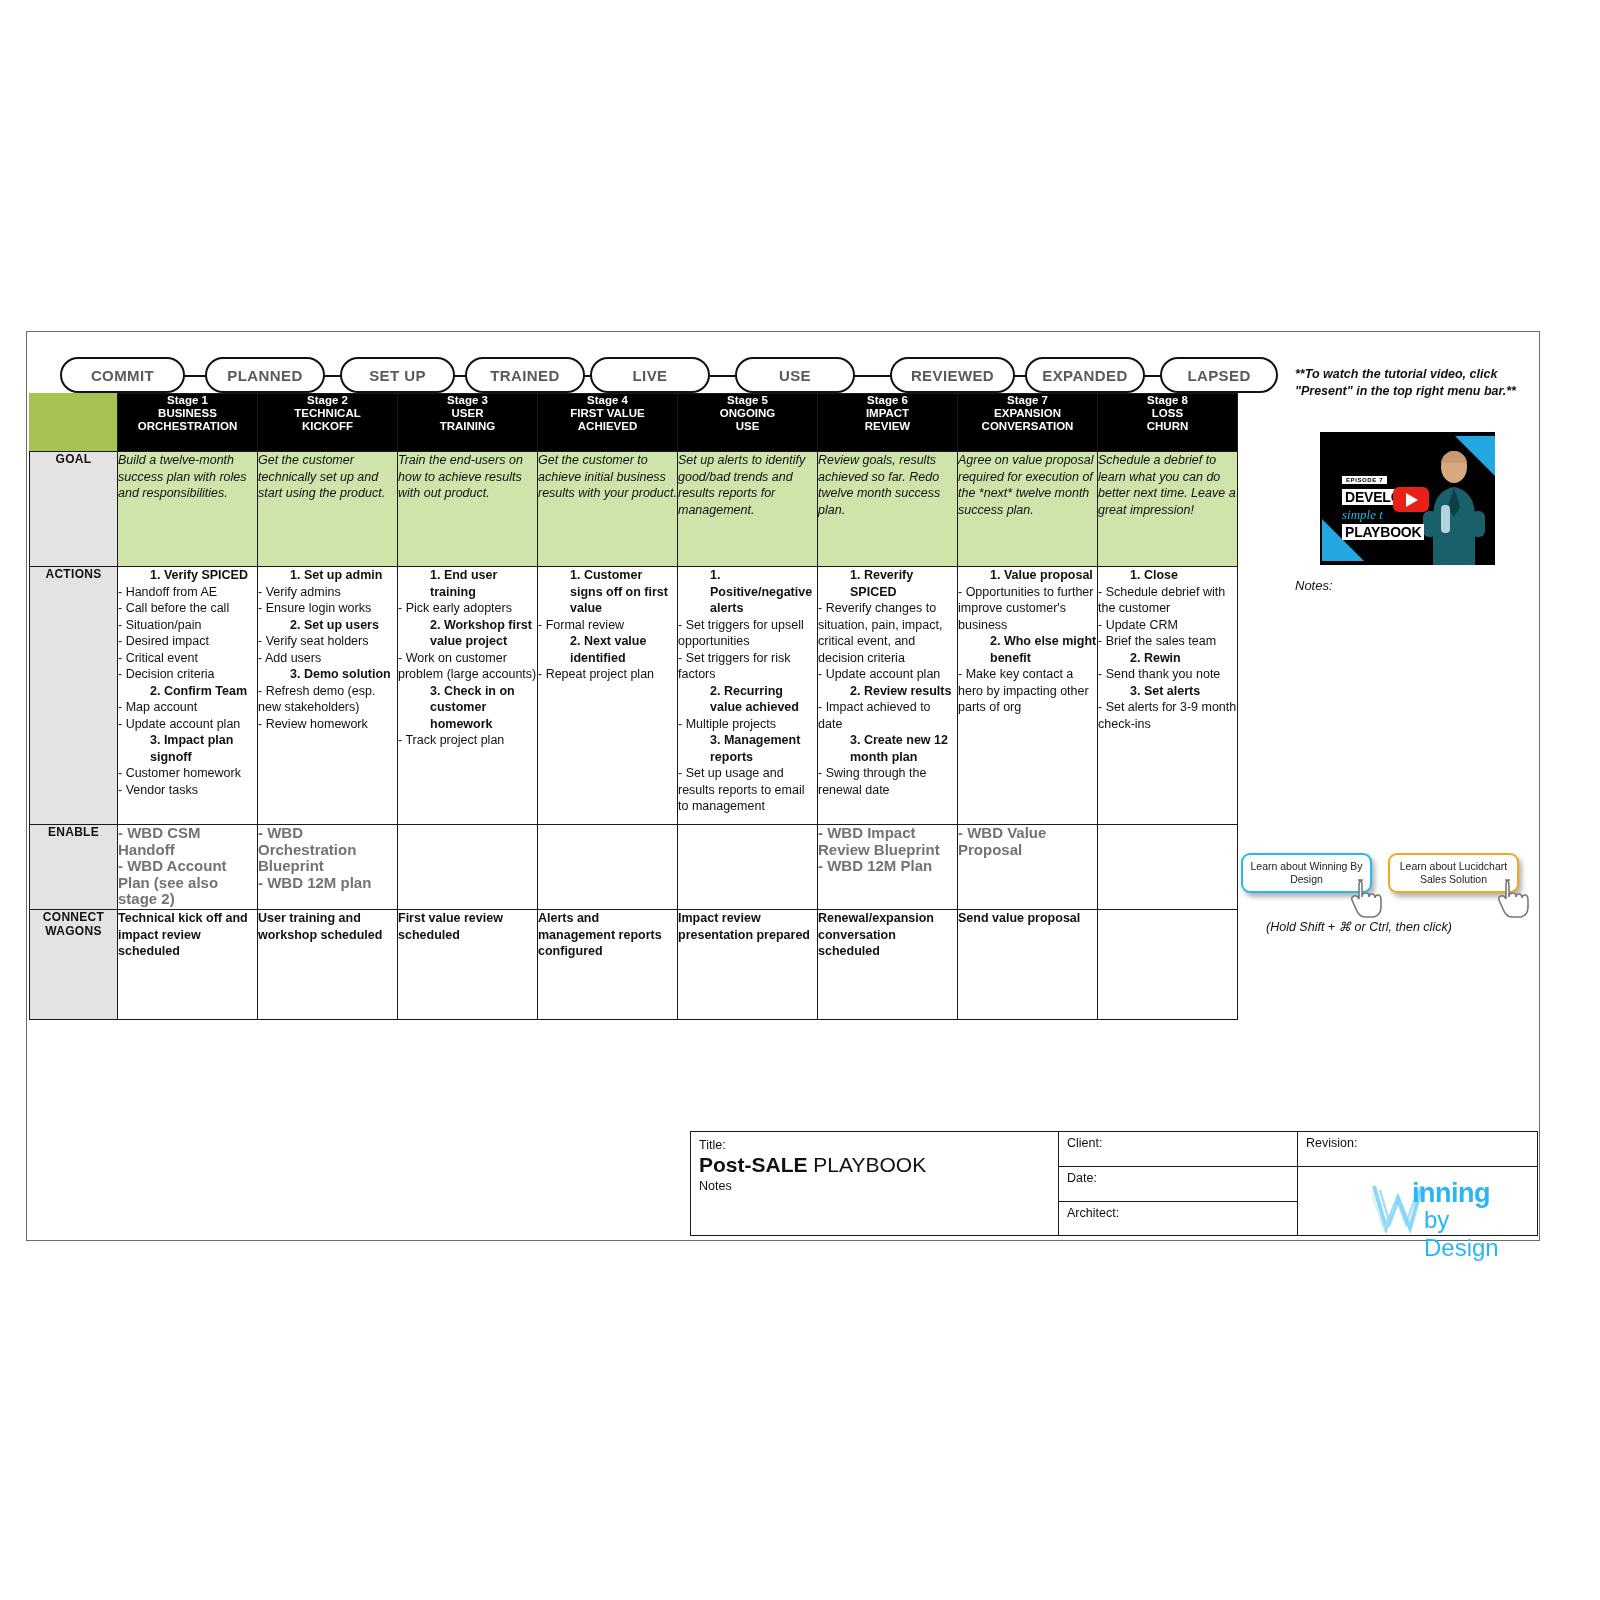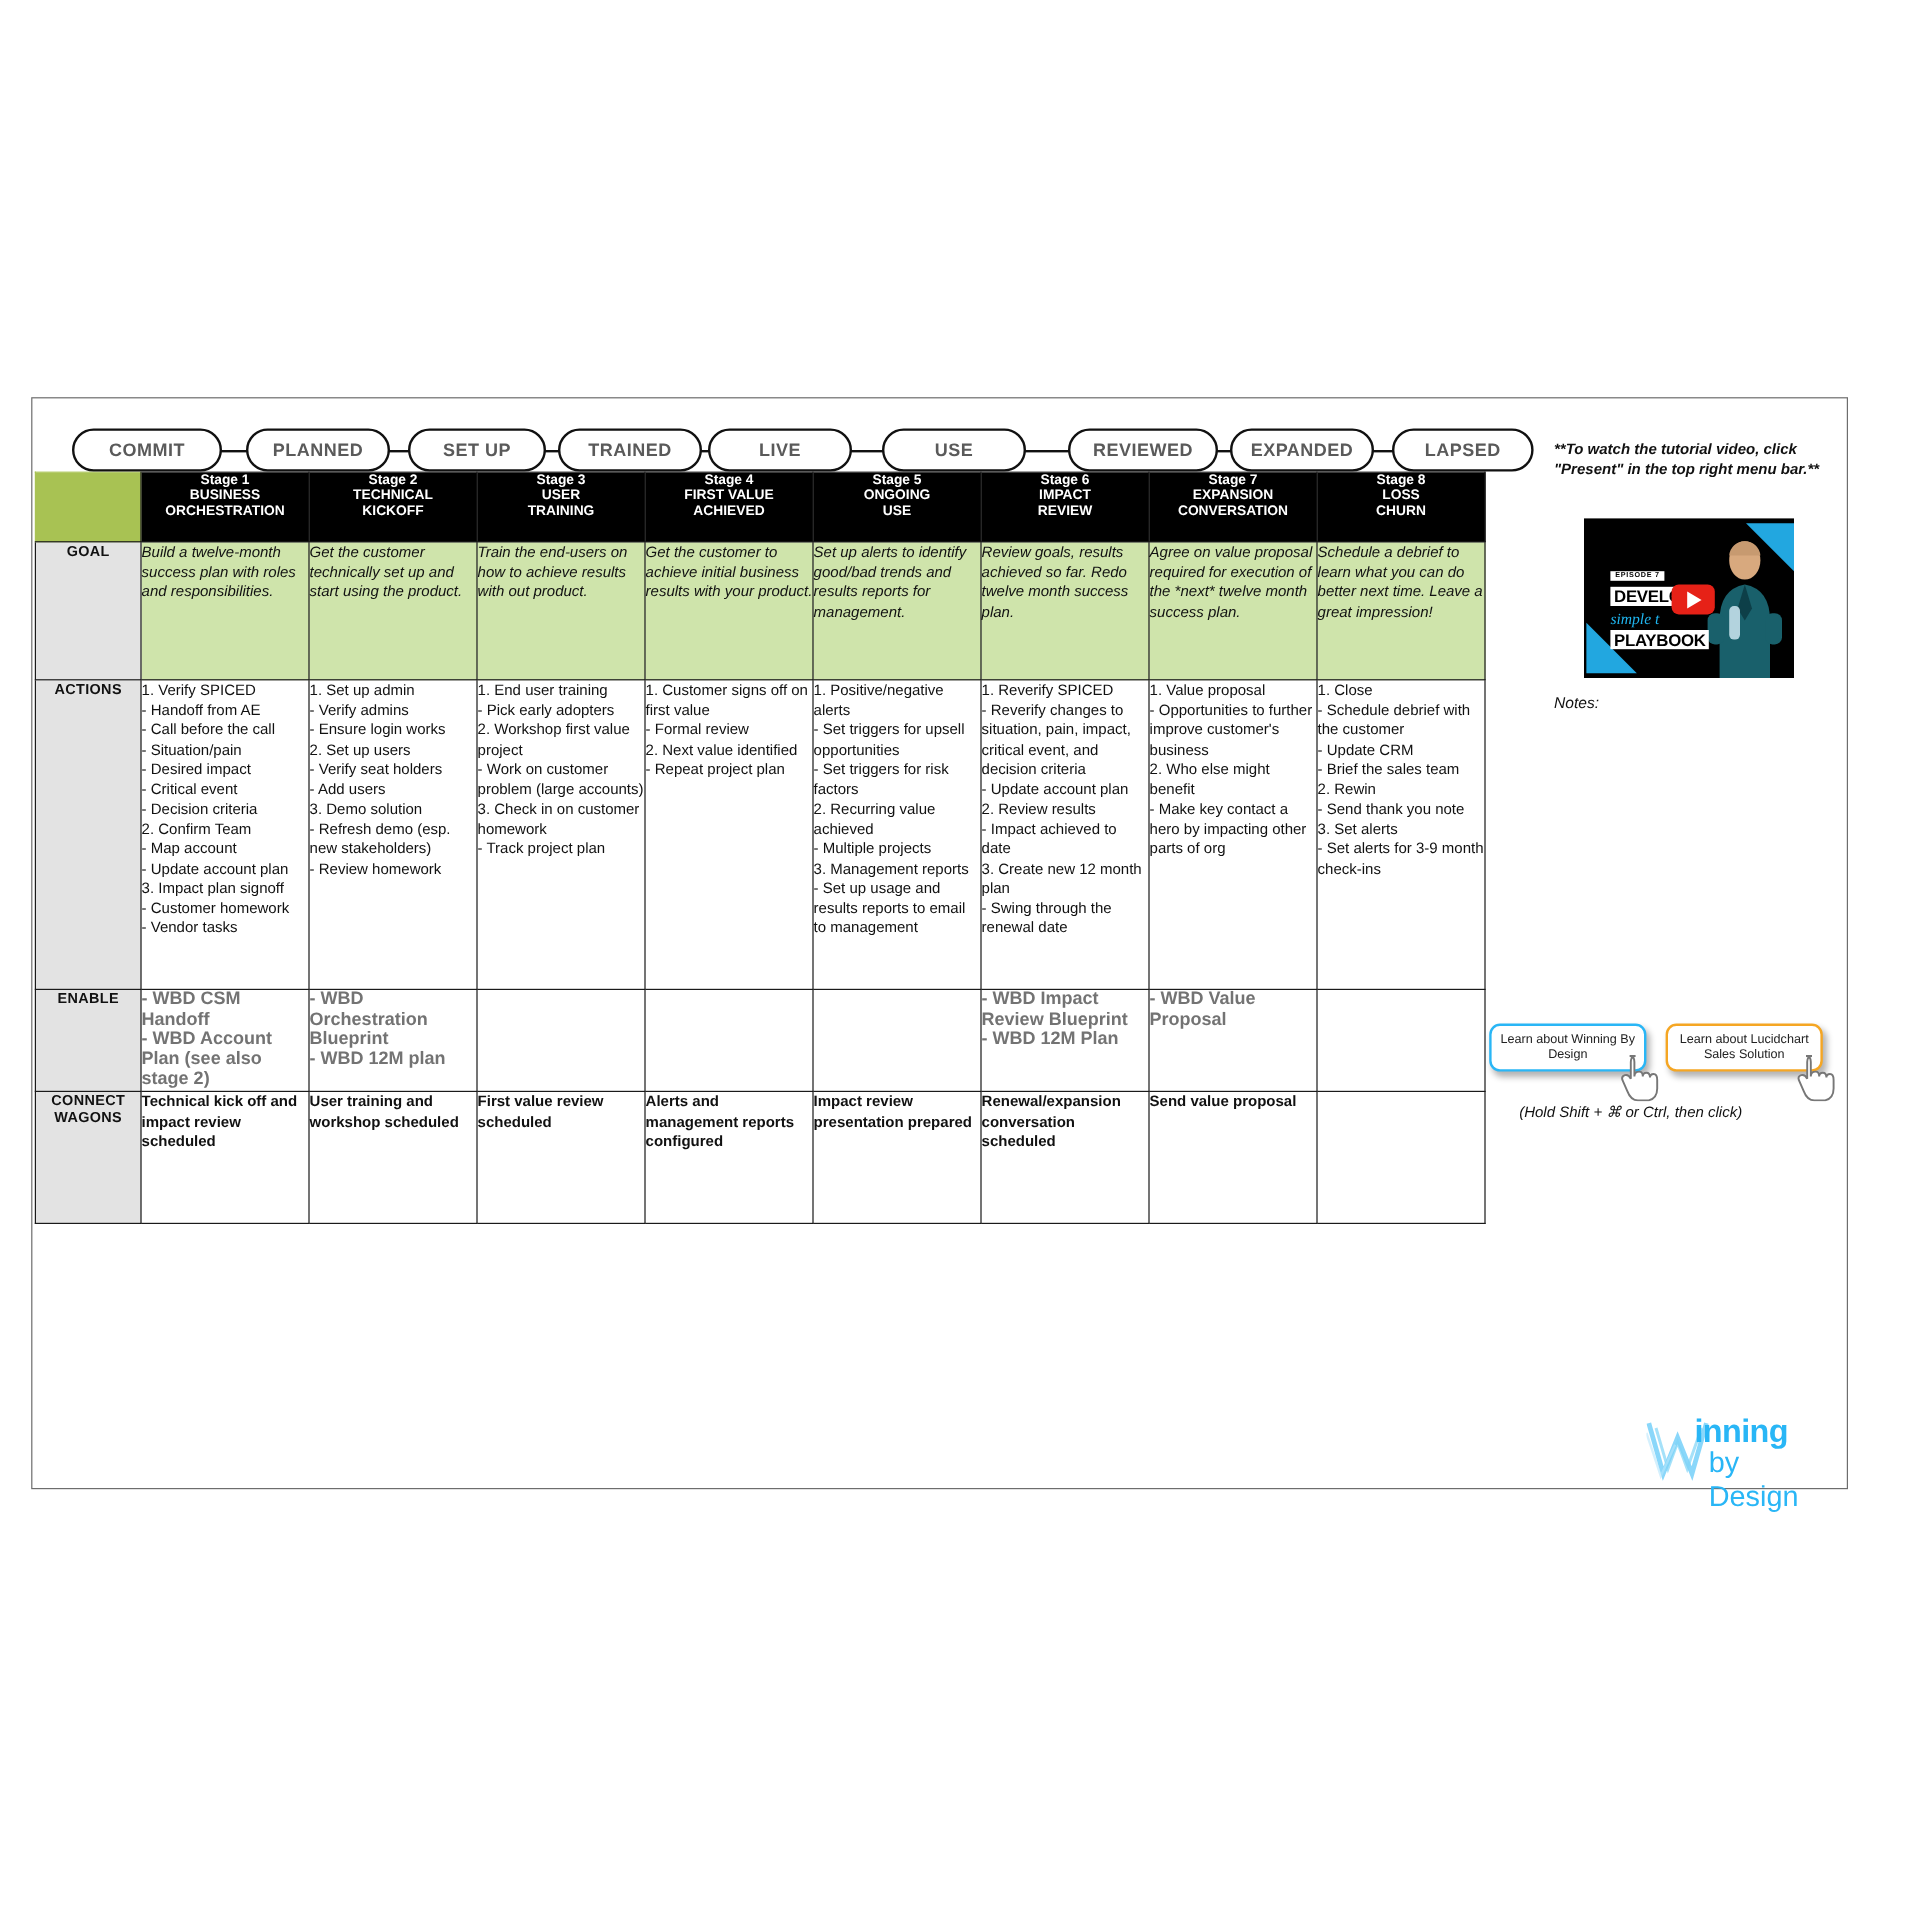--- a/index.html
+++ b/index.html
@@ -41,21 +41,21 @@
   }
   .hdr-blank{background:#a8c253;border-left:1px solid #a8c253 !important;border-top:1px solid #a8c253 !important;}
   .rowlabel{
     background:#e3e3e3;text-align:center;font-weight:bold;font-size:12px;
     vertical-align:middle;letter-spacing:.3px;line-height:14px;color:#111;
   }
   .goal-cell{background:#cfe4ab;font-style:italic;font-size:12.5px;line-height:16.5px;padding:6px 5px 4px 6px;height:115px;color:#111;}
   .act-cell{background:#fff;font-size:12.5px;line-height:16.5px;padding:5px 4px 4px 6px;height:258px;color:#111;}
   .en-cell{background:#fff;font-size:15px;line-height:16.5px;padding:5px 4px 4px 6px;height:85px;color:#737373;font-weight:bold;}
   .cw-cell{background:#fff;font-size:12.5px;line-height:16.5px;padding:5px 4px 4px 6px;height:110px;font-weight:bold;color:#111;}
-  .act-cell b{font-weight:normal;}
+  .act-cell b{font-weight:bold;margin-left:32px;}
   .line{display:block;}
 
   
   .note-top{position:absolute;left:1295px;top:366px;width:240px;
     font-style:italic;font-size:12.5px;line-height:17px;font-weight:bold;color:#111;}
   .video{position:absolute;left:1320px;top:432px;width:175px;height:133px;background:#000;overflow:hidden;}
   .vid-tri-tr{position:absolute;right:-6px;top:4px;width:0;height:0;
     border-left:46px solid transparent;border-top:46px solid #22a7e0;}
   .vid-tri-bl{position:absolute;left:2px;bottom:4px;width:0;height:0;
     border-right:42px solid transparent;border-bottom:42px solid #22a7e0;}
@@ -338,20 +338,35 @@
     <path d="M8 2 q4 0 4 5 v12 q0 -4 4 -4 q3 0 3 4 q0-3 3-3 q3 0 3 4 q0-3 3-3 q3 0 3 5 v7 q0 8 -7 10 h-9 q-6 0 -9 -8 l-4 -9 q-1 -3 2 -4 q3 -1 5 3 v-14 q0-5 4 -5z" fill="#fff" stroke="#777" stroke-width="1.6"></path>
   </svg>
 
   <div class="btn btn-lc">Learn about Lucidchart Sales Solution</div>
   <svg class="cursor" style="left:1497px;top:878px;" viewBox="0 0 34 40">
     <path d="M8 2 q4 0 4 5 v12 q0 -4 4 -4 q3 0 3 4 q0-3 3-3 q3 0 3 4 q0-3 3-3 q3 0 3 5 v7 q0 8 -7 10 h-9 q-6 0 -9 -8 l-4 -9 q-1 -3 2 -4 q3 -1 5 3 v-14 q0-5 4 -5z" fill="#fff" stroke="#777" stroke-width="1.6"></path>
   </svg>
 
   <div class="hold-note">(Hold Shift + ⌘ or Ctrl, then click)</div>
 
+  <div class="titleblock">
+    <div class="tb-left">
+      <div class="tb-t1">Title:</div>
+      <div class="tb-t2"><b>Post-SALE</b><span> PLAYBOOK</span></div>
+      <div class="tb-t3">Notes</div>
+    </div>
+    <div class="tb-mid">
+      <div class="tb-cellrow" style="height:35px;">Client:</div>
+      <div class="tb-cellrow" style="height:35px;">Date:</div>
+      <div class="tb-cellrow" style="height:35px;border-bottom:none;">Architect:</div>
+    </div>
+    <div class="tb-right">
+      <div class="tb-rev">Revision:</div>
+    </div>
+  </div>
 
   <div class="logo">
     <svg width="52" height="50" viewBox="0 0 52 50" style="position:absolute;left:0;top:6px;">
       <path d="M2 2 L14 44 L26 14 L38 44 L50 2" stroke="#29b6f6" stroke-width="4" fill="none" opacity=".55"></path>
       <path d="M8 6 L18 40 L26 18 L34 40 L46 6" stroke="#7fd4f7" stroke-width="2.5" fill="none" opacity=".7"></path>
       <path d="M0 10 L12 46 L24 20" stroke="#b8e6fb" stroke-width="2" fill="none" opacity=".6"></path>
     </svg>
     <div class="logo-inning">inning</div>
     <div class="logo-by">by Design</div>
   </div>

